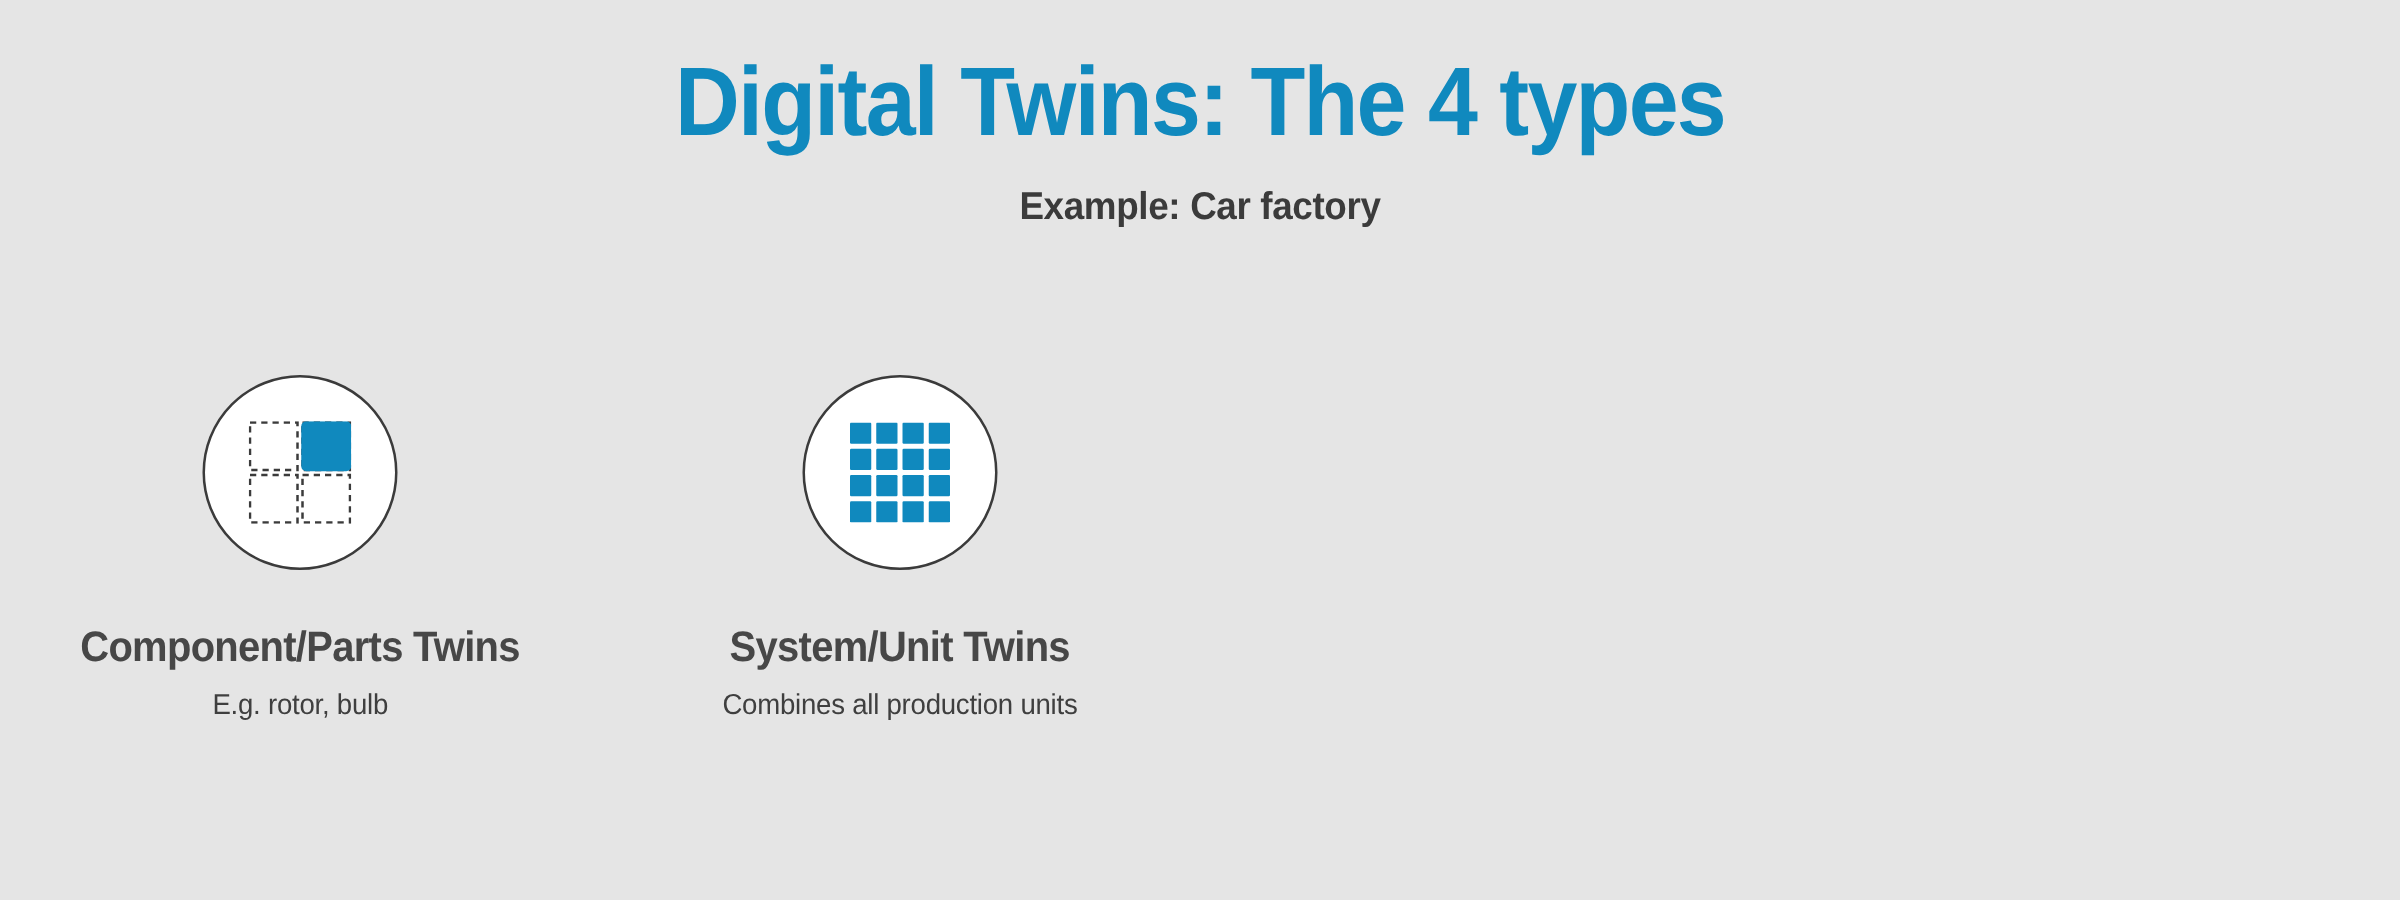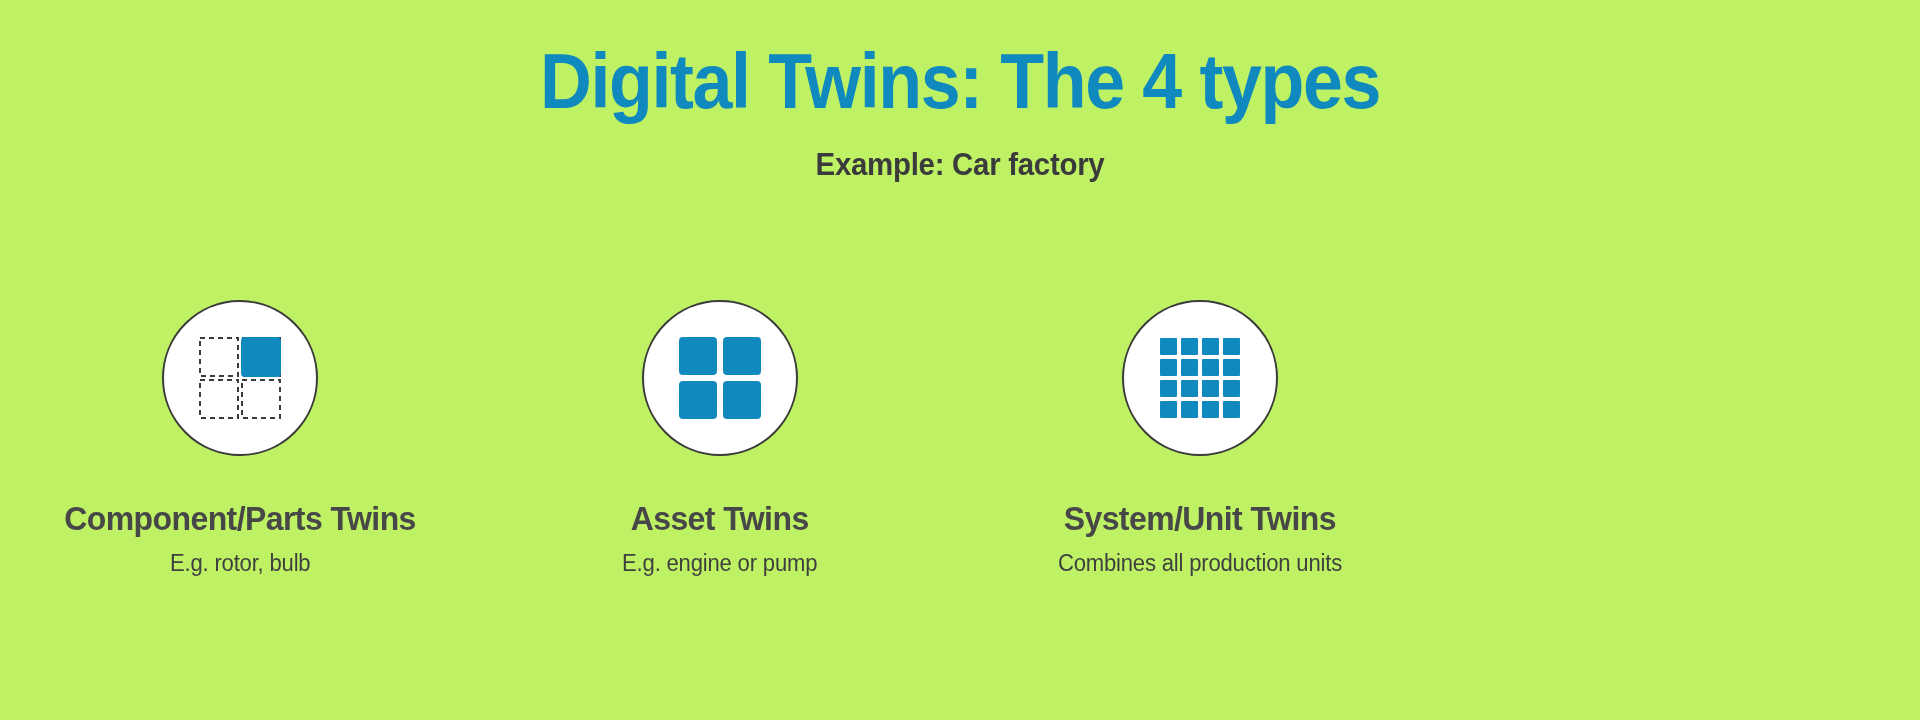--- a/index.html
+++ b/index.html
@@ -12,21 +12,21 @@
     height: 720px;
     background: #ffffff;
     font-family: "Liberation Sans", sans-serif;
     overflow: hidden;
   }
 
   .infographic {
     position: relative;
     width: 1920px;
     height: 720px;
-    background: #bef264;
+    background: #e5e5e5;
     box-sizing: border-box;
   }
 
   
   .header {
     width: 100%;
     text-align: center;
     padding-top: 42px;
   }
 
@@ -138,34 +138,20 @@
             <rect x="1" y="43" width="38" height="38" fill="none" stroke="#3b3b3b" stroke-width="2" stroke-dasharray="5,4"></rect>
             <rect x="43" y="43" width="38" height="38" fill="none" stroke="#3b3b3b" stroke-width="2" stroke-dasharray="5,4"></rect>
             <rect x="42" y="0" width="40" height="40" rx="4" ry="4" fill="#1089be"></rect>
           </svg>
         </span>
       </div>
       <div class="col-title">Component/Parts Twins</div>
       <div class="col-caption">E.g. rotor, bulb</div>
     </div>
 
-    <div class="column">
-      <div class="icon-circle">
-        <span>
-          <svg class="icon-svg" width="82" height="82" viewBox="0 0 82 82">
-            <rect x="0" y="0" width="38" height="38" rx="4" ry="4" fill="#1089be"></rect>
-            <rect x="44" y="0" width="38" height="38" rx="4" ry="4" fill="#1089be"></rect>
-            <rect x="0" y="44" width="38" height="38" rx="4" ry="4" fill="#1089be"></rect>
-            <rect x="44" y="44" width="38" height="38" rx="4" ry="4" fill="#1089be"></rect>
-          </svg>
-        </span>
-      </div>
-      <div class="col-title">Asset Twins</div>
-      <div class="col-caption">E.g. engine or pump</div>
-    </div>
 
     <div class="column">
       <div class="icon-circle">
         <span>
           <svg class="icon-svg" width="80" height="80" viewBox="0 0 80 80">
             <g fill="#1089be">
               <rect x="0" y="0" width="17" height="17" rx="1"></rect>
               <rect x="21" y="0" width="17" height="17" rx="1"></rect>
               <rect x="42" y="0" width="17" height="17" rx="1"></rect>
               <rect x="63" y="0" width="17" height="17" rx="1"></rect>

